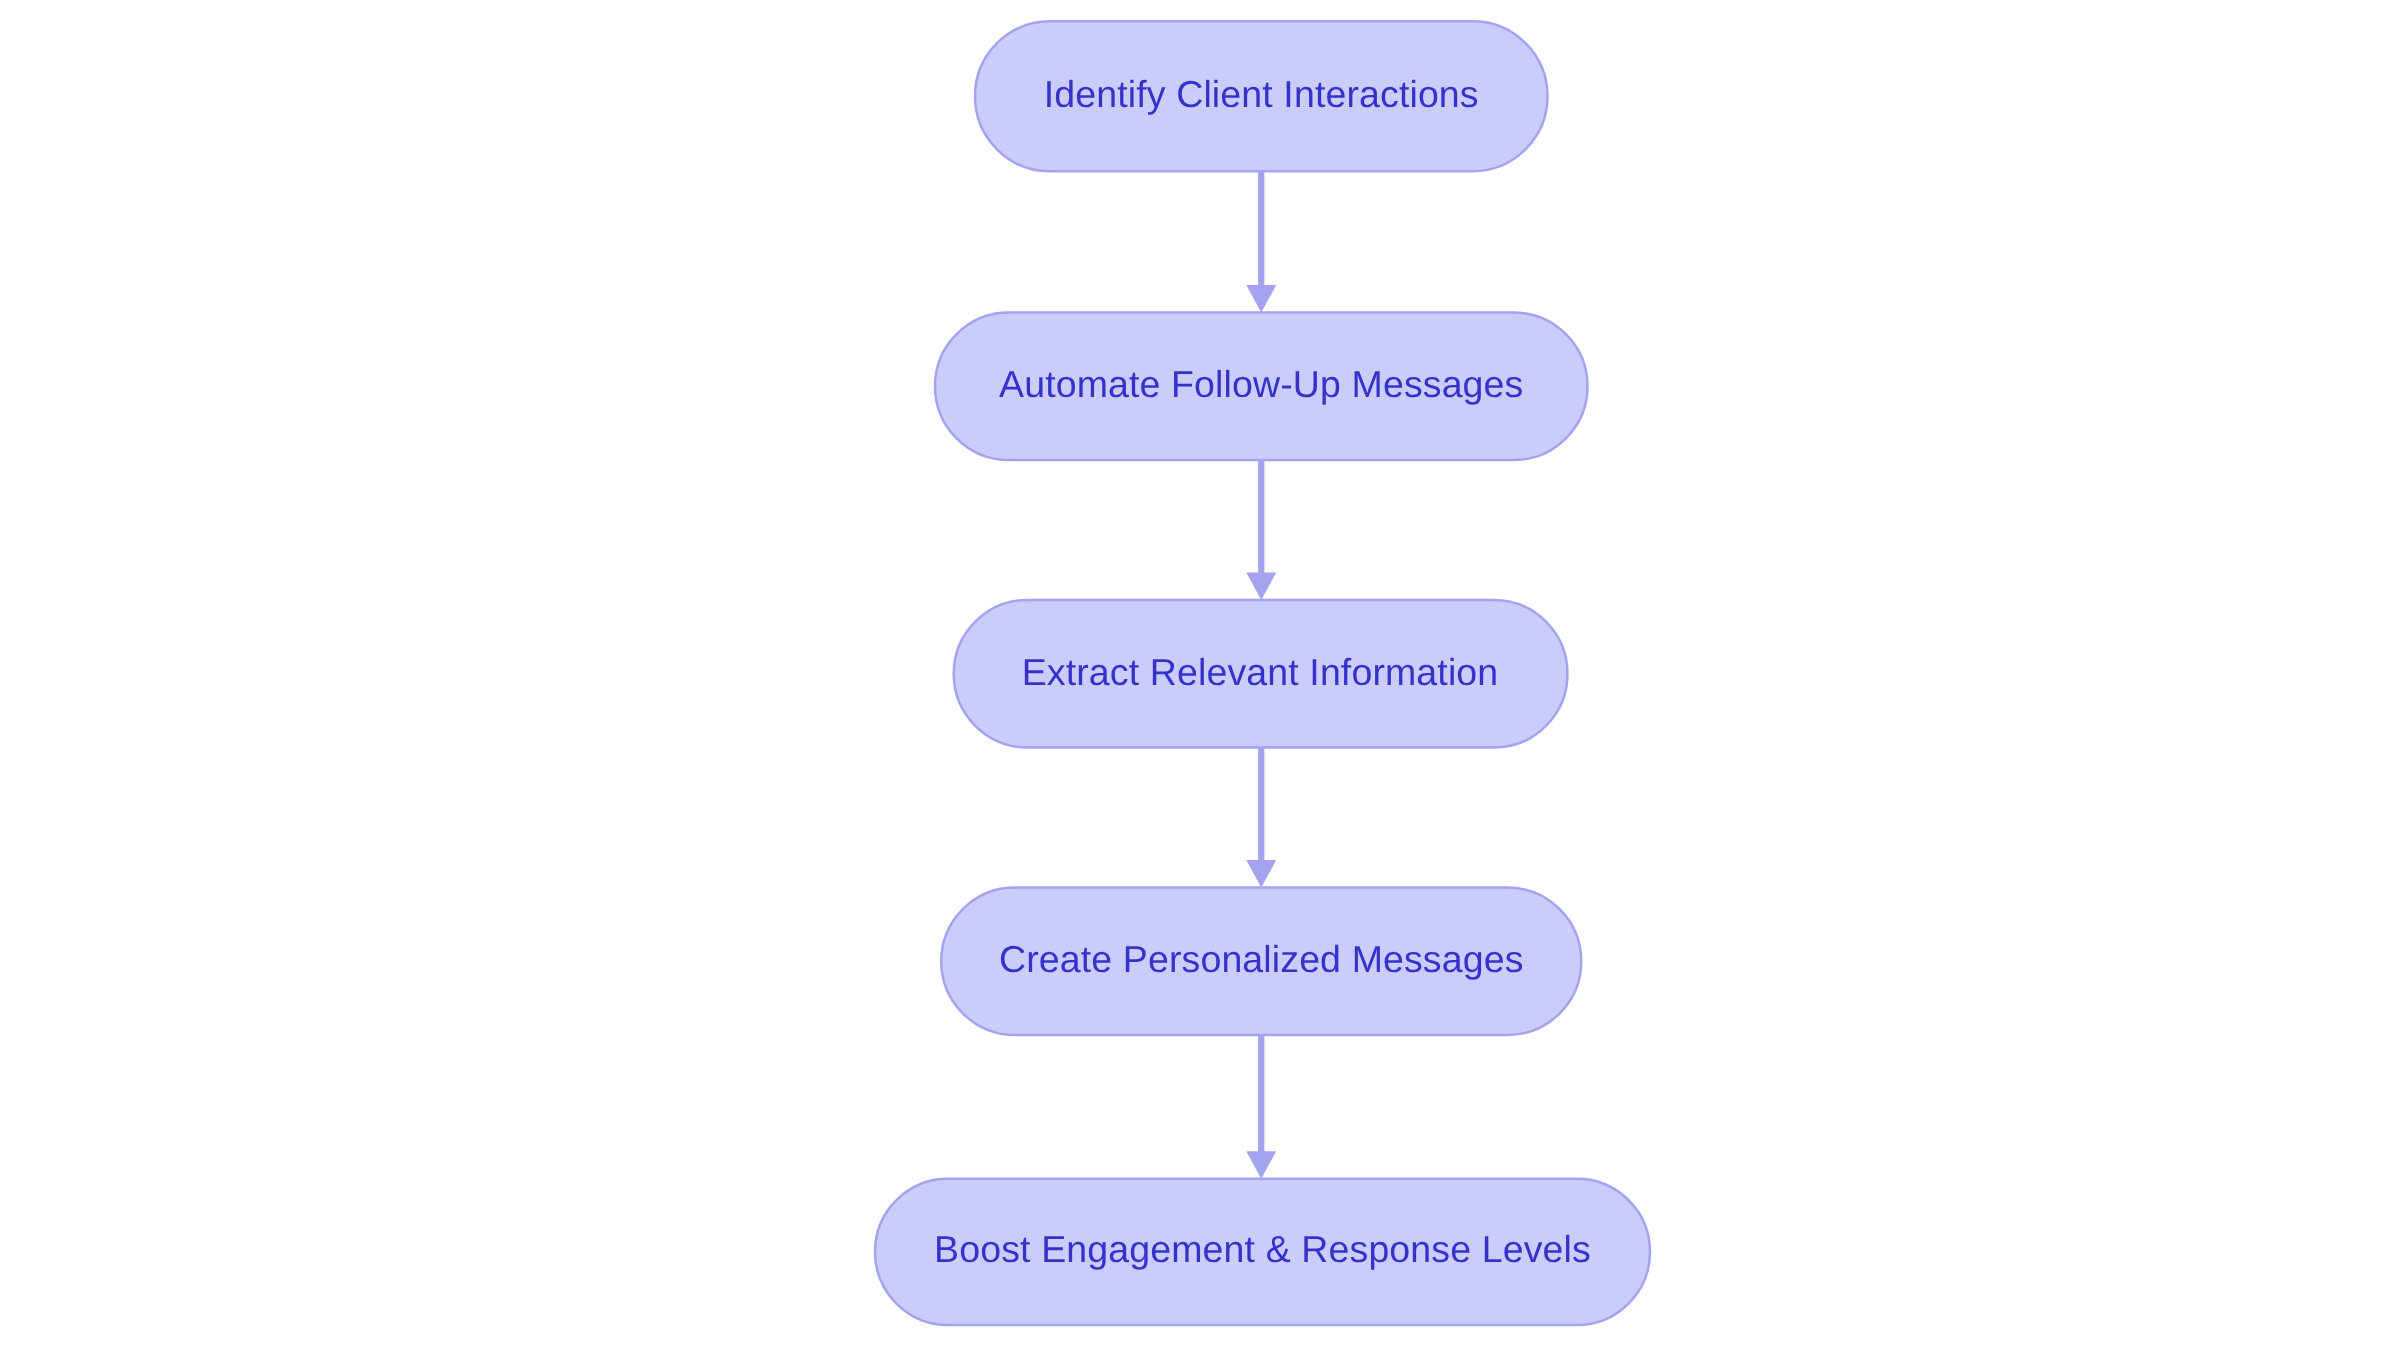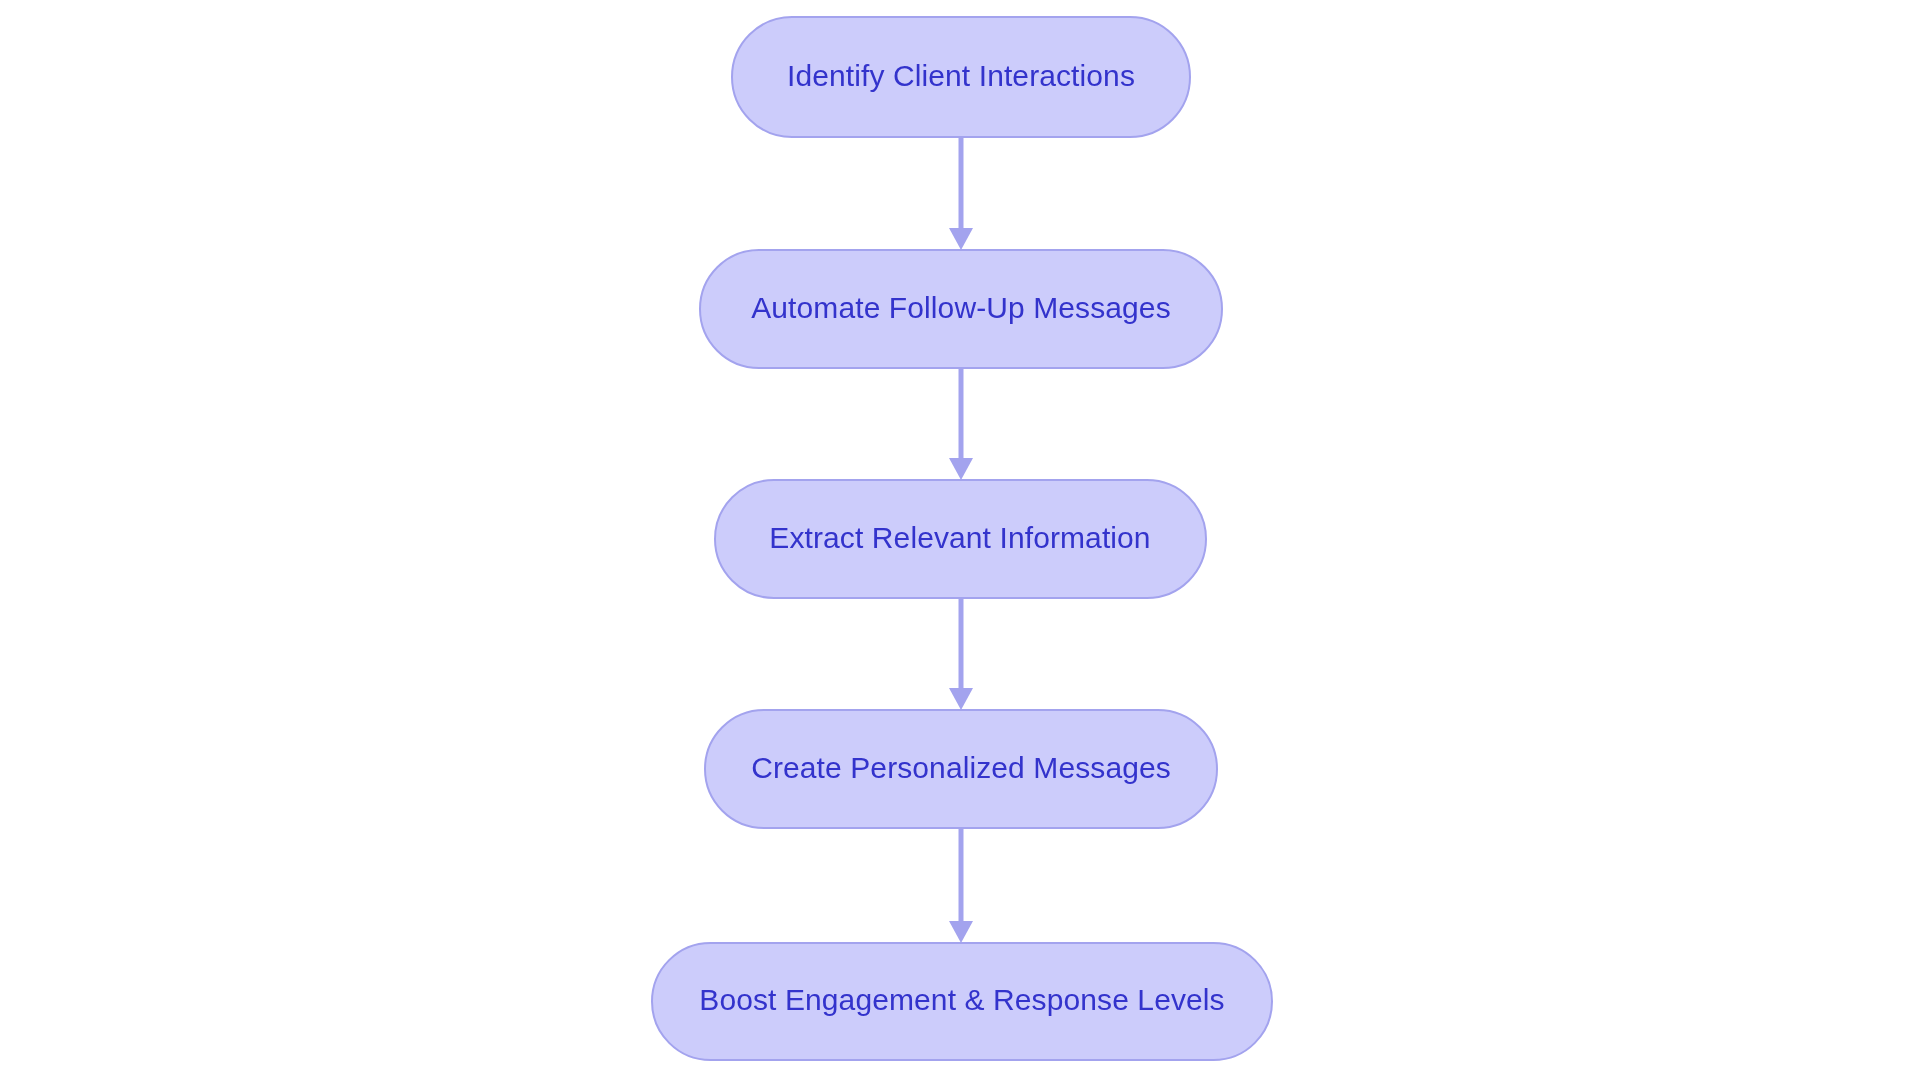--- a/index.html
+++ b/index.html
@@ -10,20 +10,21 @@
   }
   body {
     font-family: "Liberation Sans", sans-serif;
   }
   #canvas {
     position: relative;
     width: 1560px;
     height: 1083px;
     background: #ffffff;
     overflow: hidden;
+    margin-left: 48px;
   }
   #flow-svg {
     position: absolute;
     left: 0;
     top: 0;
     width: 1920px;
     height: 1083px;
     display: block;
   }
   .node-shape {

